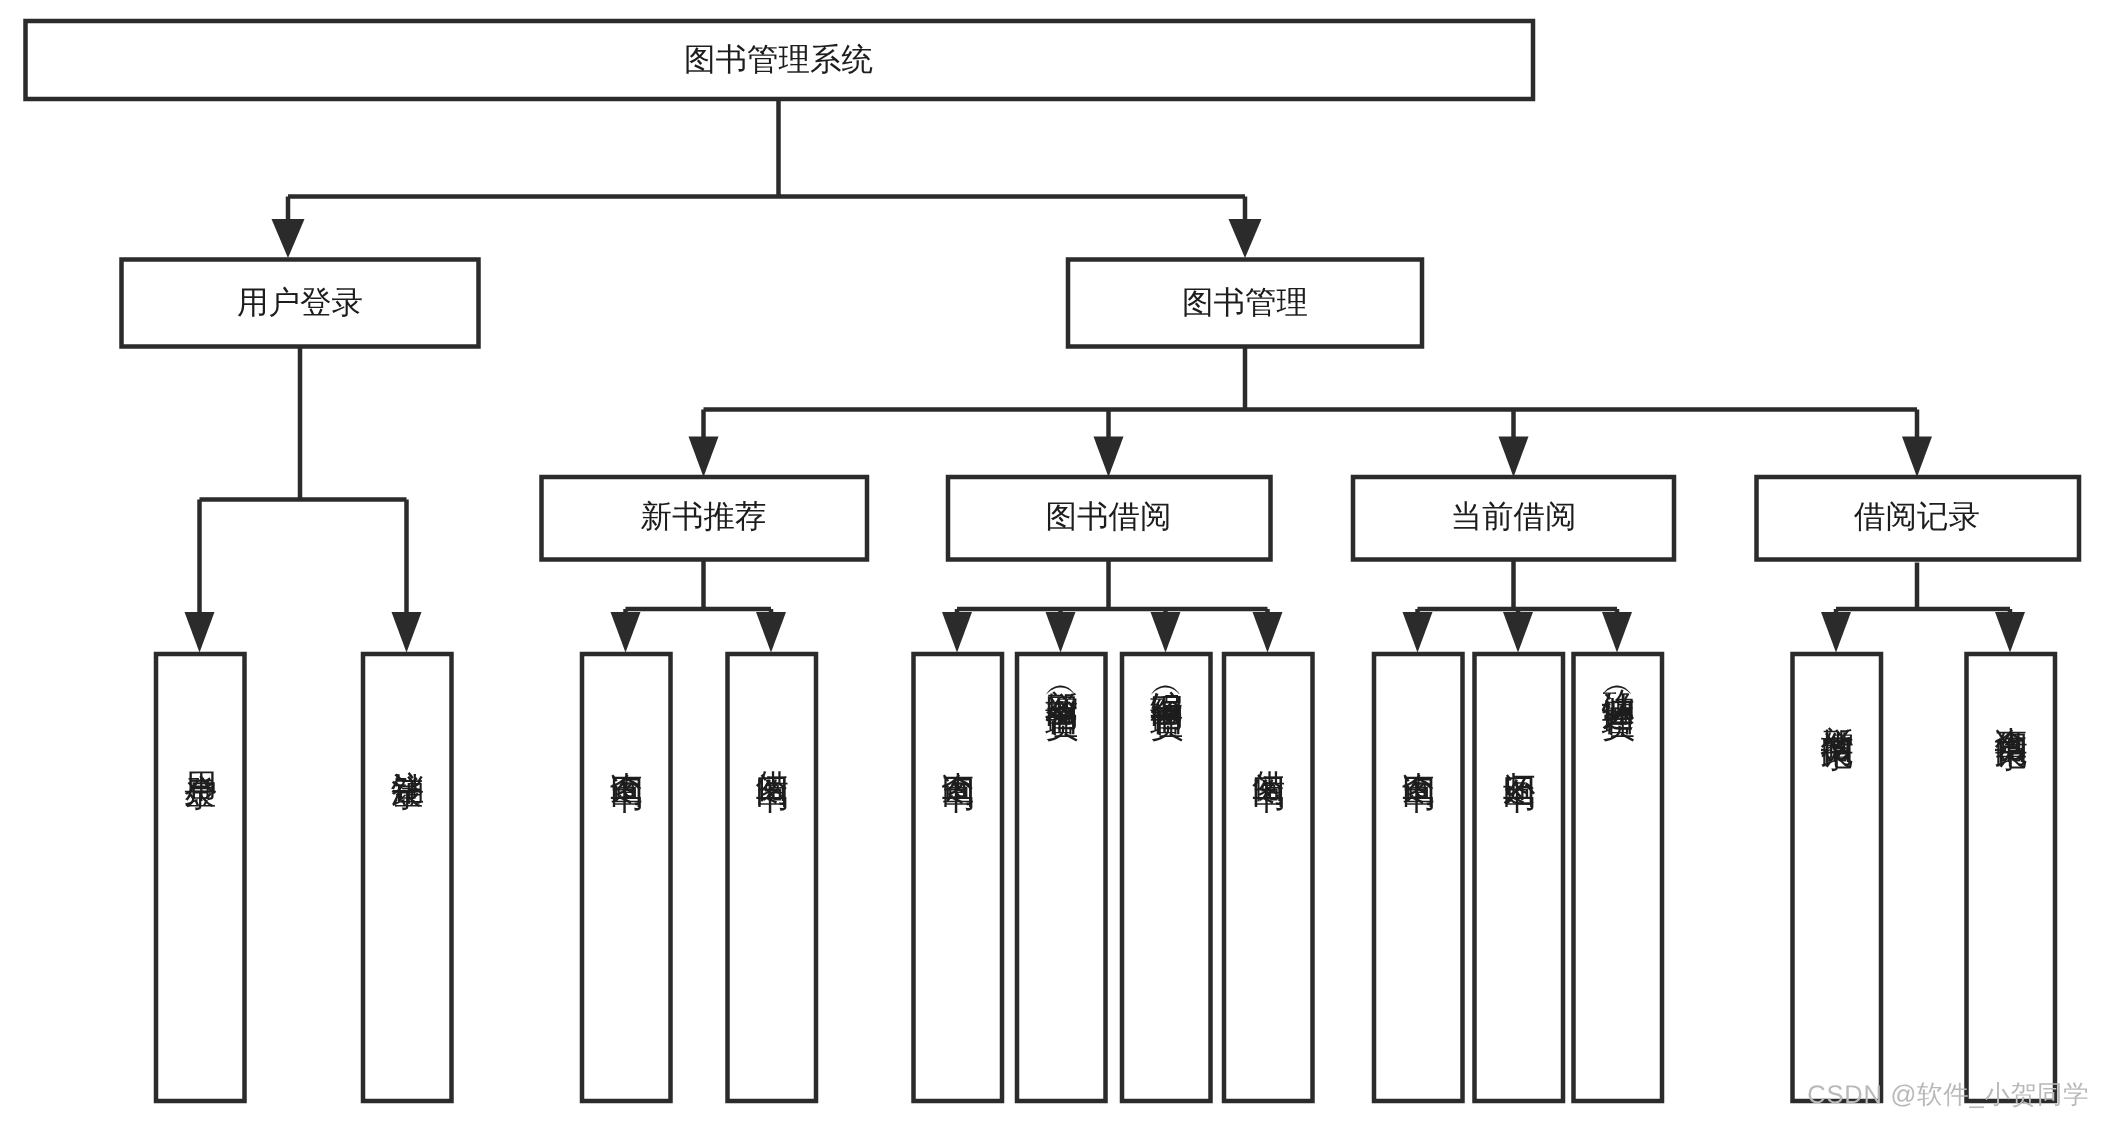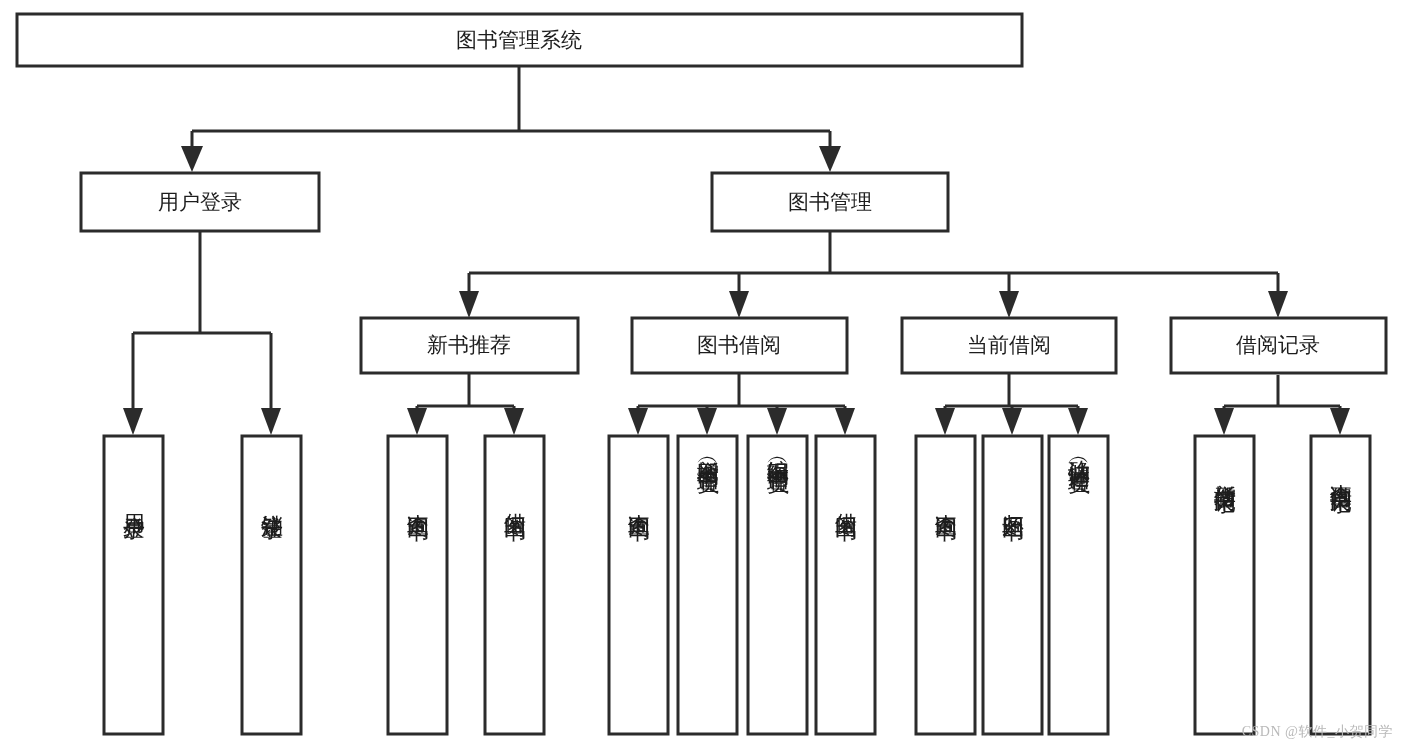--- a/index.html
+++ b/index.html
@@ -61,22 +61,22 @@
     font-size: 22px;
     line-height: 1.22;
     color: #1d1d1d;
     letter-spacing: 2px;
     white-space: nowrap;
   }
   #watermark {
     position: absolute;
     right: 12px;
     bottom: 6px;
-    font-family: Liberation Serif, serif;
-    font-size: 14px;
+    font-family: Liberation Sans, sans-serif;
+    font-size: 17px;
     color: #b9b9b9;
     letter-spacing: 0.5px;
     white-space: nowrap;
   }
 </style>
 </head>
 <body>
 
 <div id="diagram-root">
 

